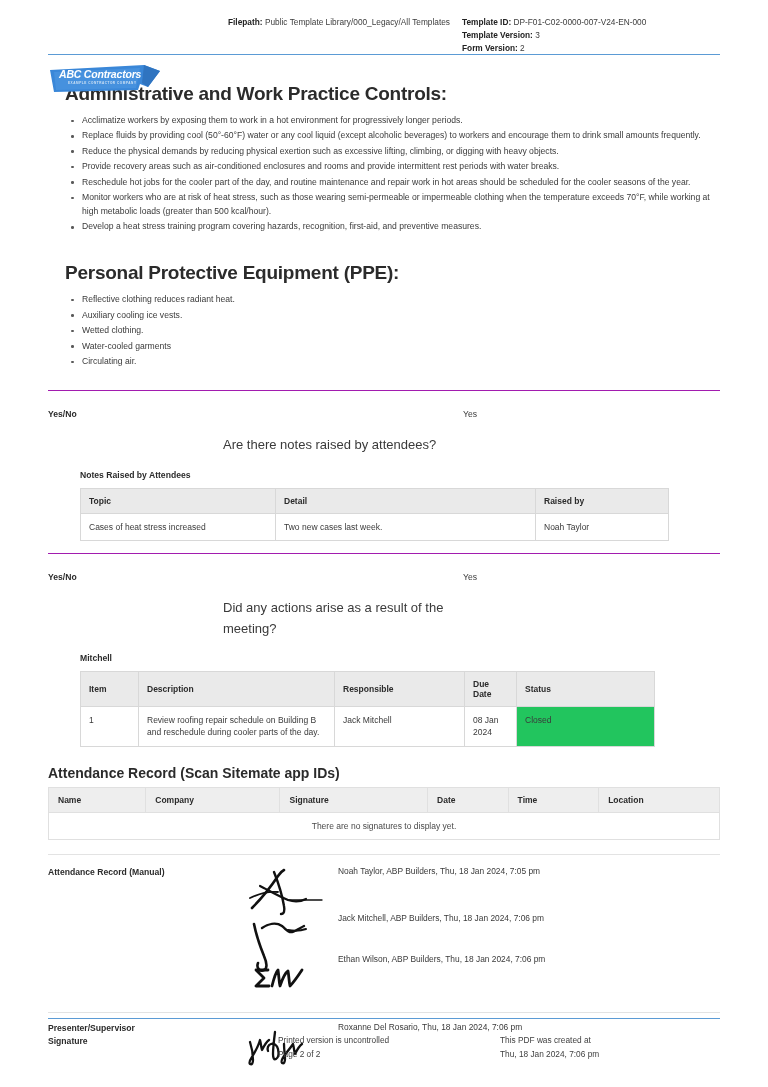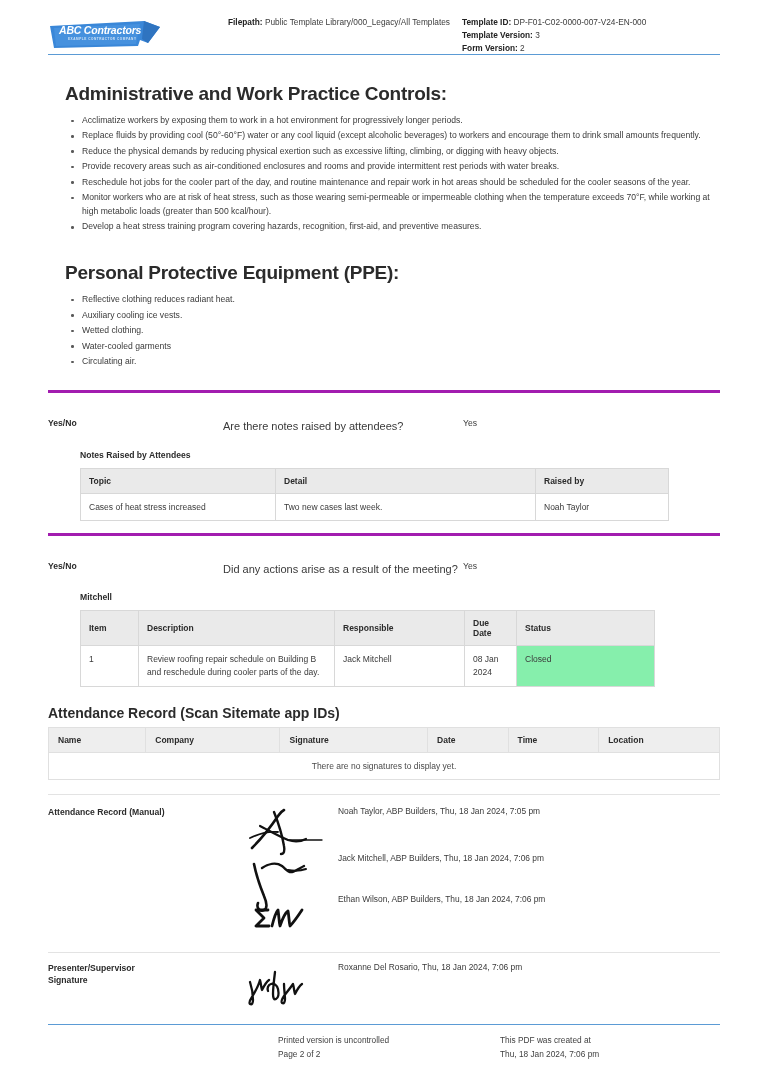--- a/index.html
+++ b/index.html
@@ -25,20 +25,21 @@
   }
   .logo-wrap {
     width: 180px;
     flex: 0 0 180px;
     padding-top: 3px;
   }
   .logo-badge {
     position: relative;
     width: 114px;
     height: 32px;
+    margin-top: 44px;
   }
   .logo-badge svg { display: block; }
   .logo-text {
     position: absolute;
     left: 11px;
     top: 5px;
     font-size: 10.5px;
     font-style: italic;
     font-weight: bold;
     color: #ffffff;
@@ -103,36 +104,37 @@
     left: -11px;
     top: 5.5px;
     width: 2.6px;
     height: 2.6px;
     border-radius: 50%;
     background: #5a5a5a;
   }
 
   
   .qa-row {
-    border-top: 3px solid #a21caf;
+    border-top: 1px solid #a21caf;
     display: flex;
     align-items: flex-start;
-    padding: 25px 0 10px 0;
+    padding: 18px 0 10px 0;
   }
   .qa-label {
     flex: 0 0 175px;
     font-size: 8.6px;
     font-weight: bold;
     color: #2b2b2b;
   }
   .qa-question {
     flex: 0 0 240px;
-    font-size: 11px;
+    font-size: 13px;
     line-height: 1.55;
     color: #3a3a3a;
+    margin-top: 26px;
   }
   .qa-answer {
     flex: 1 1 auto;
     font-size: 8.6px;
     color: #3a3a3a;
   }
 
   
   .subblock { padding: 4px 0 12px 32px; }
   .subblock-title {
@@ -155,21 +157,21 @@
     padding: 7px 8px;
     font-size: 8.5px;
   }
   table.grid td {
     border: 1px solid #d8d8d8;
     padding: 7px 8px;
     vertical-align: top;
     color: #3a3a3a;
     line-height: 1.5;
   }
-  td.status-closed { background: #86efac; }
+  td.status-closed { background: #22c55e; }
 
   
   .attend-block { padding-top: 6px; }
   .attend-title {
     font-size: 14px;
     font-weight: bold;
     color: #2b2b2b;
     margin-bottom: 6px;
   }
   table.attend {
@@ -234,21 +236,21 @@
   
   .footer {
     position: absolute;
     left: 48px;
     right: 48px;
     bottom: 26px;
   }
   .rule-bottom { border-top: 1.6px solid #5b9bd5; }
   .footer-cols {
     display: flex;
-    padding-top: 9px;
+    padding-top: 15px;
   }
   .footer-spacer { flex: 0 0 230px; }
   .footer-col {
     flex: 0 0 222px;
     font-size: 8.3px;
     line-height: 1.6;
     color: #3f3f3f;
   }
 </style>
 </head>

